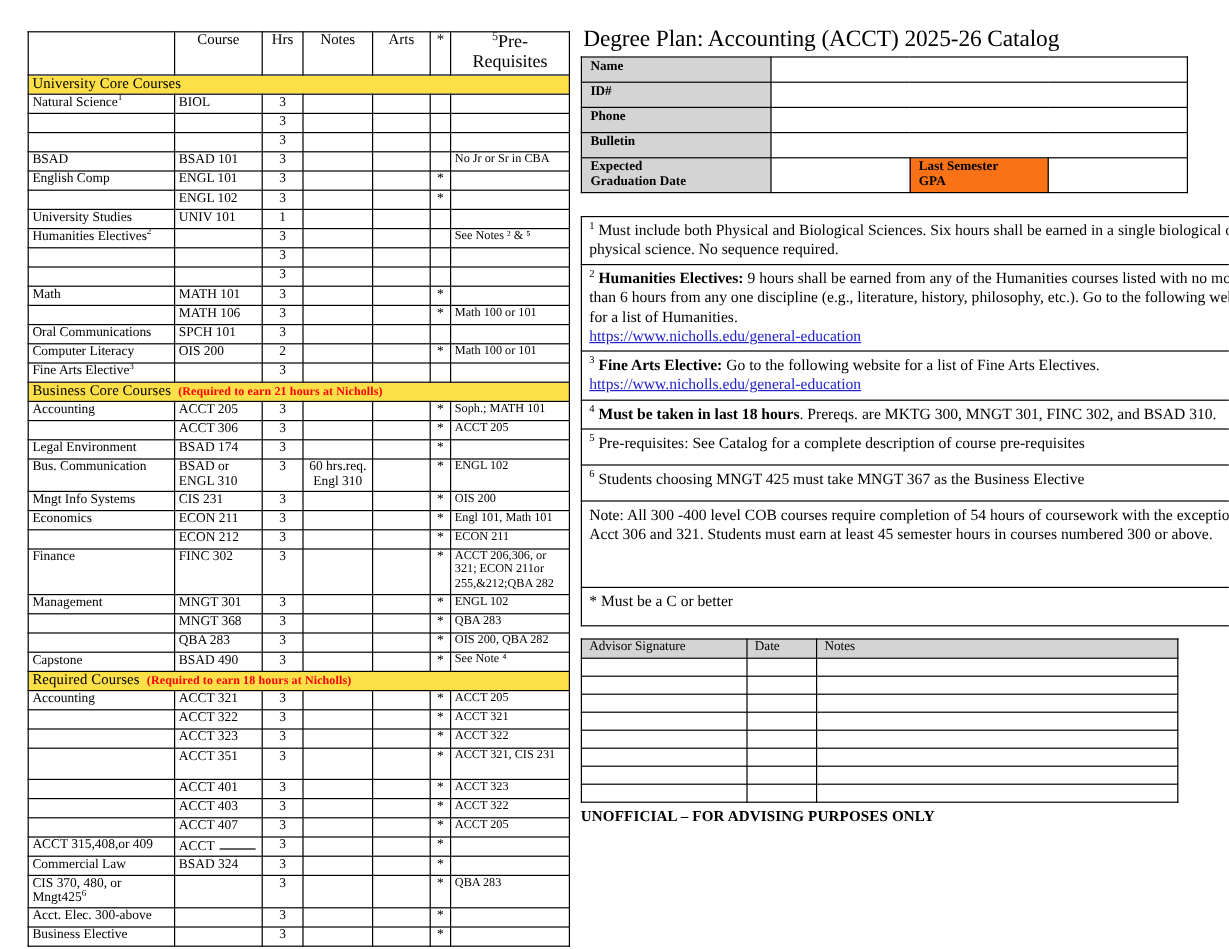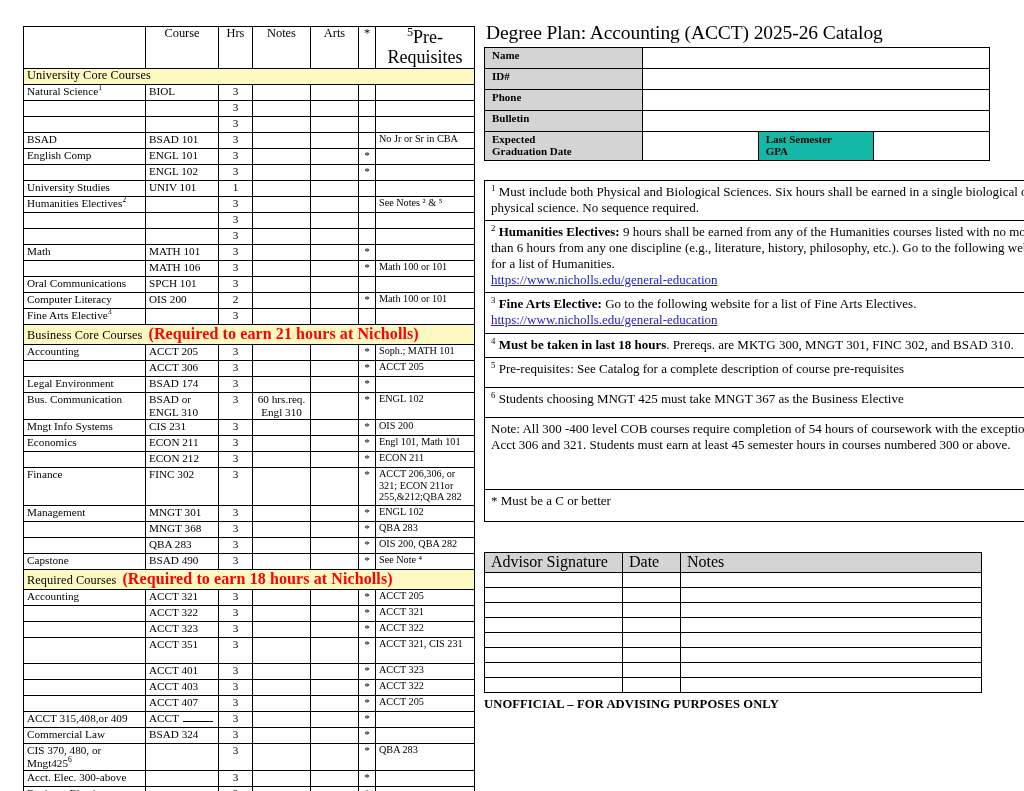--- a/index.html
+++ b/index.html
@@ -50,34 +50,34 @@
   .c-grade  { width: 48px; }
   .c-star   { width: 17px; text-align: center !important; }
   .c-prereq { width: 99px; font-size: 10.2px; }
 
   .hdr-row td {
     text-align: center !important;
     font-size: 12.4px;
     height: 16px;
     padding-top: 0px;
   }
-  .hdr-row td.c-prereq { font-size: 18px; }
+  .hdr-row td.c-prereq { font-size: 15px; }
 
   .section-row td {
-    background: #fef9c3;
+    background: #fde047;
     font-weight: bold;
     font-size: 12.3px;
     padding-left: 11px;
     height: 16px;
     letter-spacing: 0.1px;
   }
   .section-row .req-note {
     color: #ff0000;
     font-weight: bold;
-    font-size: 16px;
+    font-size: 10px;
     margin-left: 6px;
   }
   .tall-2 { height: 26px; }
   sup { font-size: 0.68em; vertical-align: super; line-height: 0; }
 
   .blank-underline {
     display: inline-block;
     border-bottom: 1px solid #000;
     width: 30px;
     margin-left: 2px;
@@ -109,21 +109,21 @@
     border: 1px solid #000;
     height: 17px;
     padding: 1px 5px 2px 7px;
     vertical-align: top;
     line-height: 1.12;
   }
   .info-label { background: #d4d4d4; width: 145px; }
   .info-blank { background: #ffffff; }
   .grad-label { background: #d4d4d4; width: 145px; height: 36px; }
   .grad-blank { background: #ffffff; width: 120px; }
-  .gpa-label  { background: #14b8a6; width: 118px; }
+  .gpa-label  { background: #f97316; width: 118px; }
   .gpa-blank  { background: #ffffff; }
 
   table.notes-table {
     border-collapse: collapse;
     width: 576px;
     table-layout: fixed;
     margin-top: 19px;
     font-size: 13px;
   }
   table.notes-table td {
@@ -135,22 +135,22 @@
   .note-link {
     color: #2222cc;
     text-decoration: underline;
   }
   .nb { font-weight: bold; }
 
   table.advisor-table {
     border-collapse: collapse;
     width: 498px;
     table-layout: fixed;
-    margin-top: 30px;
-    font-size: 16px;
+    margin-top: 10px;
+    font-size: 11px;
   }
   table.advisor-table td {
     border: 1px solid #000;
     height: 13px;
     padding: 0px 4px 1px 6px;
     vertical-align: top;
   }
   table.advisor-table tr.adv-head td {
     background: #d4d4d4;
     height: 14px;

